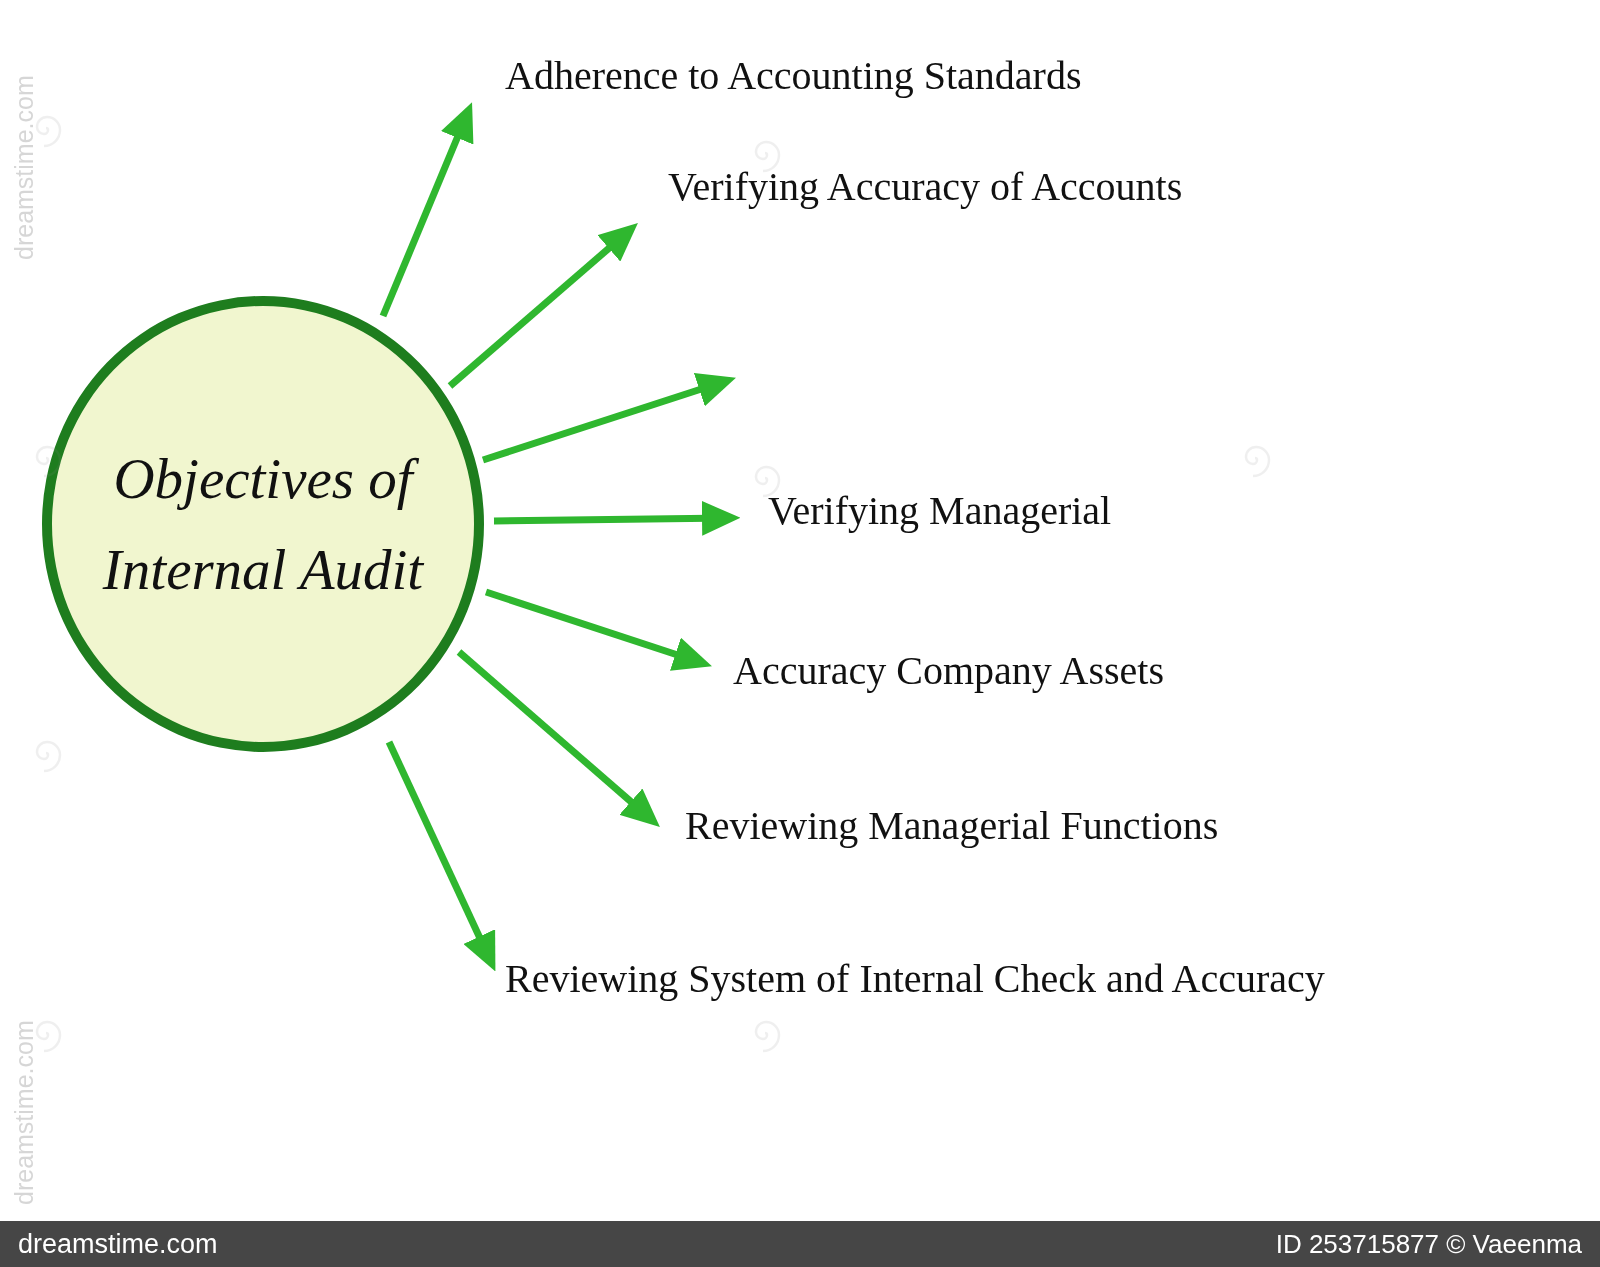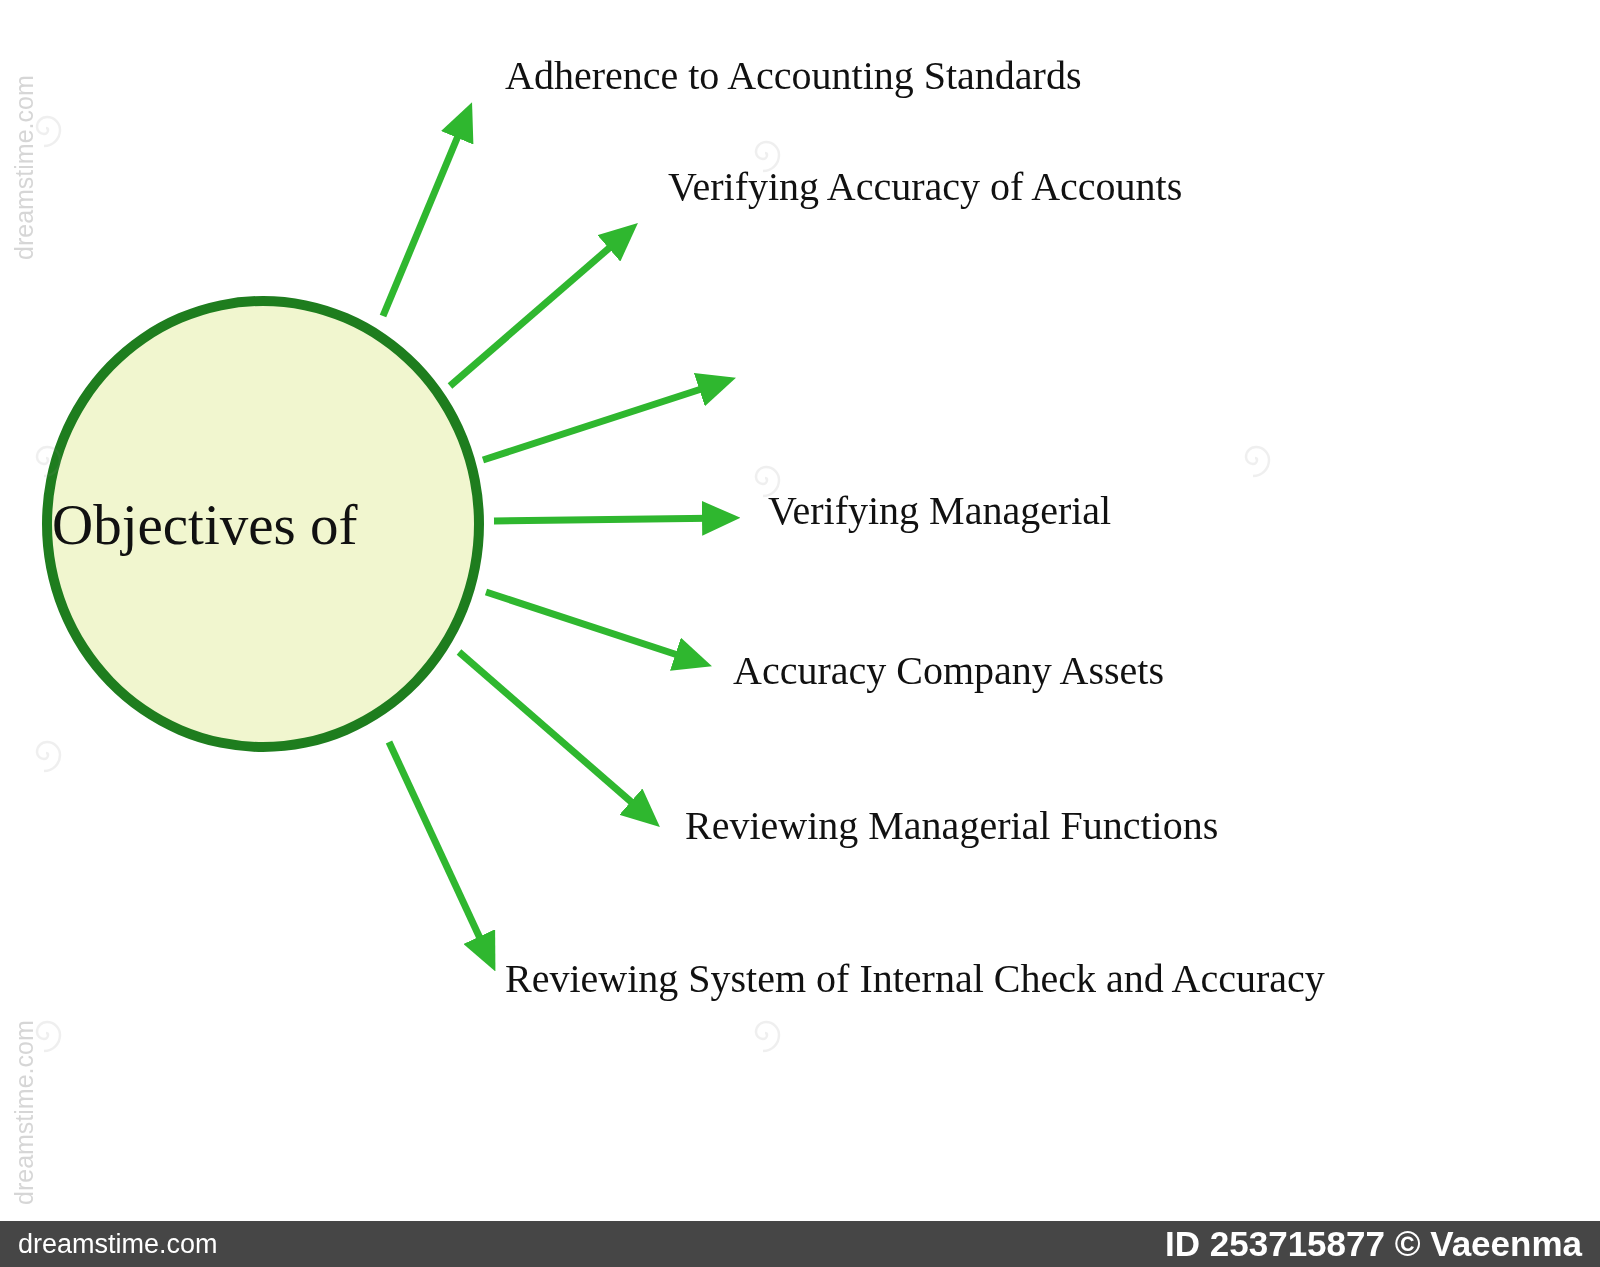--- a/index.html
+++ b/index.html
@@ -11,22 +11,23 @@
     overflow:hidden;
   }
   svg.arrows{position:absolute;left:0;top:0;pointer-events:none;}
   .arrow-line{stroke:var(--arrow,#2fb72f);stroke-width:7;fill:none;}
   .circle{
     position:absolute;left:42px;top:296px;width:442px;height:456px;
     box-sizing:border-box;
     border:10px solid var(--circle-border,#1e7d1e);
     border-radius:50%;
     background:var(--circle-fill,#f1f6cf);
-    display:flex;flex-direction:column;align-items:flex-start;justify-content:center;
+    display:flex;flex-direction:column;align-items:center;justify-content:center;
     gap:34px;
+    font-style:italic;
   }
   .circle .line{
     font-size:57px;color:var(--text,#151515);line-height:1;white-space:nowrap;
   }
   .label{
     position:absolute;
     font-size:40px;color:var(--text,#111111);
     white-space:nowrap;line-height:1.04;
   }
   .label.wrap{white-space:normal;width:900px;}
@@ -43,21 +44,21 @@
   .footer{
     position:absolute;left:0;bottom:0;width:100%;height:46px;
     background:rgba(38,38,38,.85);
     box-sizing:border-box;
     display:flex;align-items:center;justify-content:space-between;
     padding:0 18px;
     font-family:"Liberation Sans",sans-serif;
     color:#ffffff;
   }
   .footer .fleft{font-size:27px;}
-  .footer .fright{font-size:35px;font-weight:bold;}
+  .footer .fright{font-size:26px;font-weight:normal;}
 </style>
 </head>
 <body>
 
 <div class="canvas">
 
   <svg class="arrows" width="1600" height="1267" aria-hidden="true">
     <defs>
       <marker id="ah" markerWidth="5.5" markerHeight="5" refX="4" refY="2.5" orient="auto">
         <path d="M0,0 L5.5,2.5 L0,5 Z" style="fill:var(--arrow,#2fb72f)"></path>
@@ -67,20 +68,21 @@
     <line class="arrow-line" x1="450" y1="386" x2="630" y2="230" marker-end="url(#ah)"></line>
     <line class="arrow-line" x1="483" y1="460" x2="726" y2="381" marker-end="url(#ah)"></line>
     <line class="arrow-line" x1="494" y1="521" x2="730" y2="518" marker-end="url(#ah)"></line>
     <line class="arrow-line" x1="486" y1="592" x2="702" y2="663" marker-end="url(#ah)"></line>
     <line class="arrow-line" x1="459" y1="652" x2="652" y2="820" marker-end="url(#ah)"></line>
     <line class="arrow-line" x1="389" y1="742" x2="491" y2="962" marker-end="url(#ah)"></line>
   </svg>
 
   <div class="circle">
     <div class="line">Objectives of</div>
+    <div class="line">Internal Audit</div>
   </div>
 
   <div class="label" style="left:505px;top:55px">Adherence to Accounting Standards</div>
   <div class="label" style="left:668px;top:166px">Verifying Accuracy of Accounts</div>
   <div class="label" style="left:768px;top:490px">Verifying Managerial</div>
   <div class="label" style="left:733px;top:650px">Accuracy Company Assets</div>
   <div class="label" style="left:685px;top:805px">Reviewing Managerial Functions</div>
   <div class="label wrap" style="left:505px;top:958px">Reviewing System of Internal Check and Accuracy</div>
 
   <div class="wm-vert" style="left:10px;top:260px">dreamstime.com</div>

